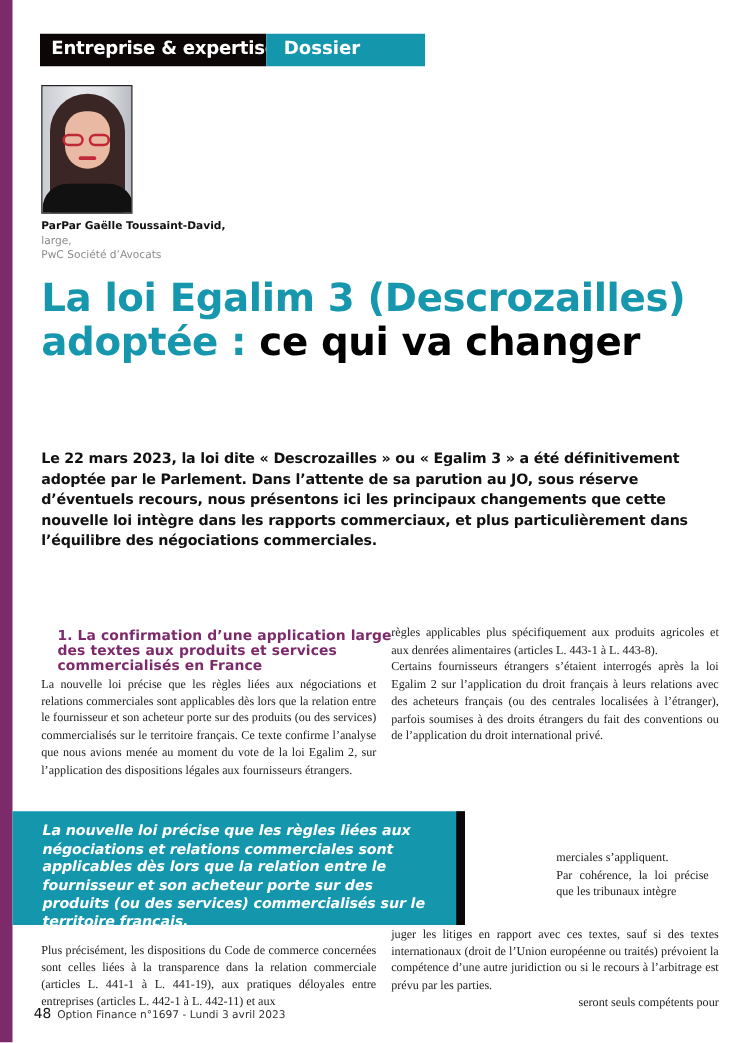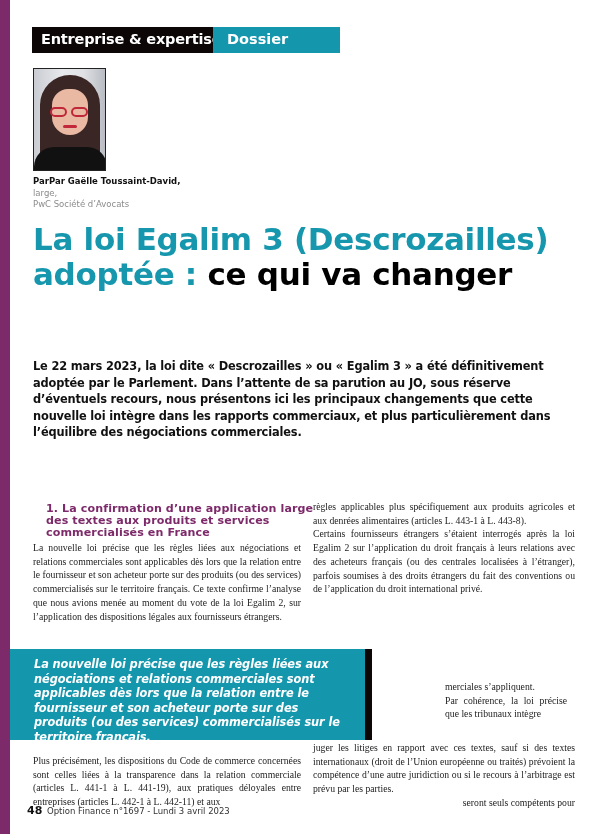--- a/index.html
+++ b/index.html
@@ -27,21 +27,21 @@
   .h2 { position:absolute; left:33px; top:503px; width:270px; font-size:11.1px; line-height:12px; font-weight:bold; color:#7d2a6a; letter-spacing:0.1px;margin-left:13px; }
   .col1a { position:absolute; left:33px; top:541px; width:268px; }
   .col2a { position:absolute; left:313px; top:500px; width:262px; }
   .col2b { position:absolute; left:445px; top:644px; width:122px;margin-top:36px; }
   .col2c { position:absolute; left:313px; top:741px; width:262px; }
   .col2c .first { padding-left:140px; text-align:right; }
   .col1b { position:absolute; left:33px; top:754px; width:268px; }
   .quote { position:absolute; left:10px; top:649px; width:362px; height:91px; background:#1496ad; border-right:7px solid #0d0606; }
   .quote p { padding:8px 10px 0 24px; color:#fff; font-size:11.4px; line-height:14.5px; font-weight:bold; font-style:italic; letter-spacing:-0.1px; }
   .footer { position:absolute; left:27px; top:804px; font-size:8.5px; color:#333; }
-  .footer .num { font-weight:bold; font-size:11px; color:#111; margin-right:2px;margin-top:34px; }
+  .footer .num { font-weight:normal; font-size:11px; color:#111; margin-right:2px;margin-top:34px; }
   p.para { margin:0; }
 </style>
 </head>
 <body>
 
 <div class="purple-bar"></div>
 
 <div class="rubric">
   <div class="black">Entreprise &amp; expertise</div>
   <div class="teal">Dossier</div>

